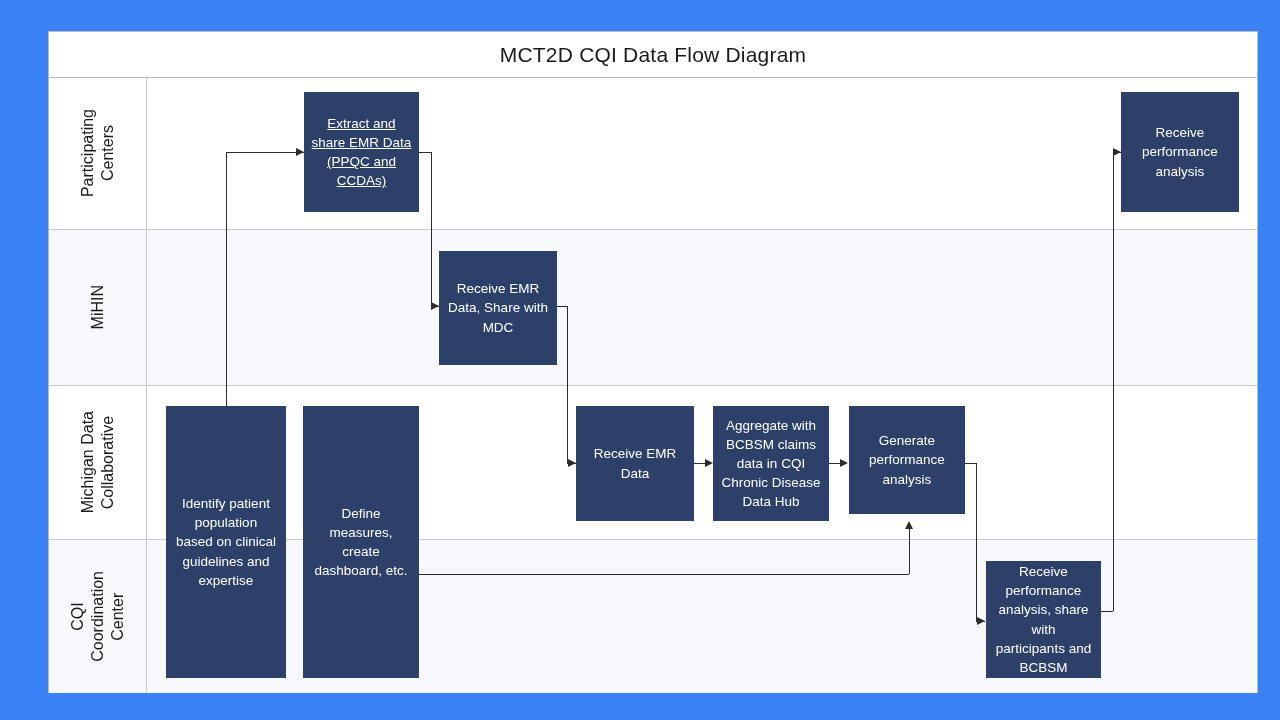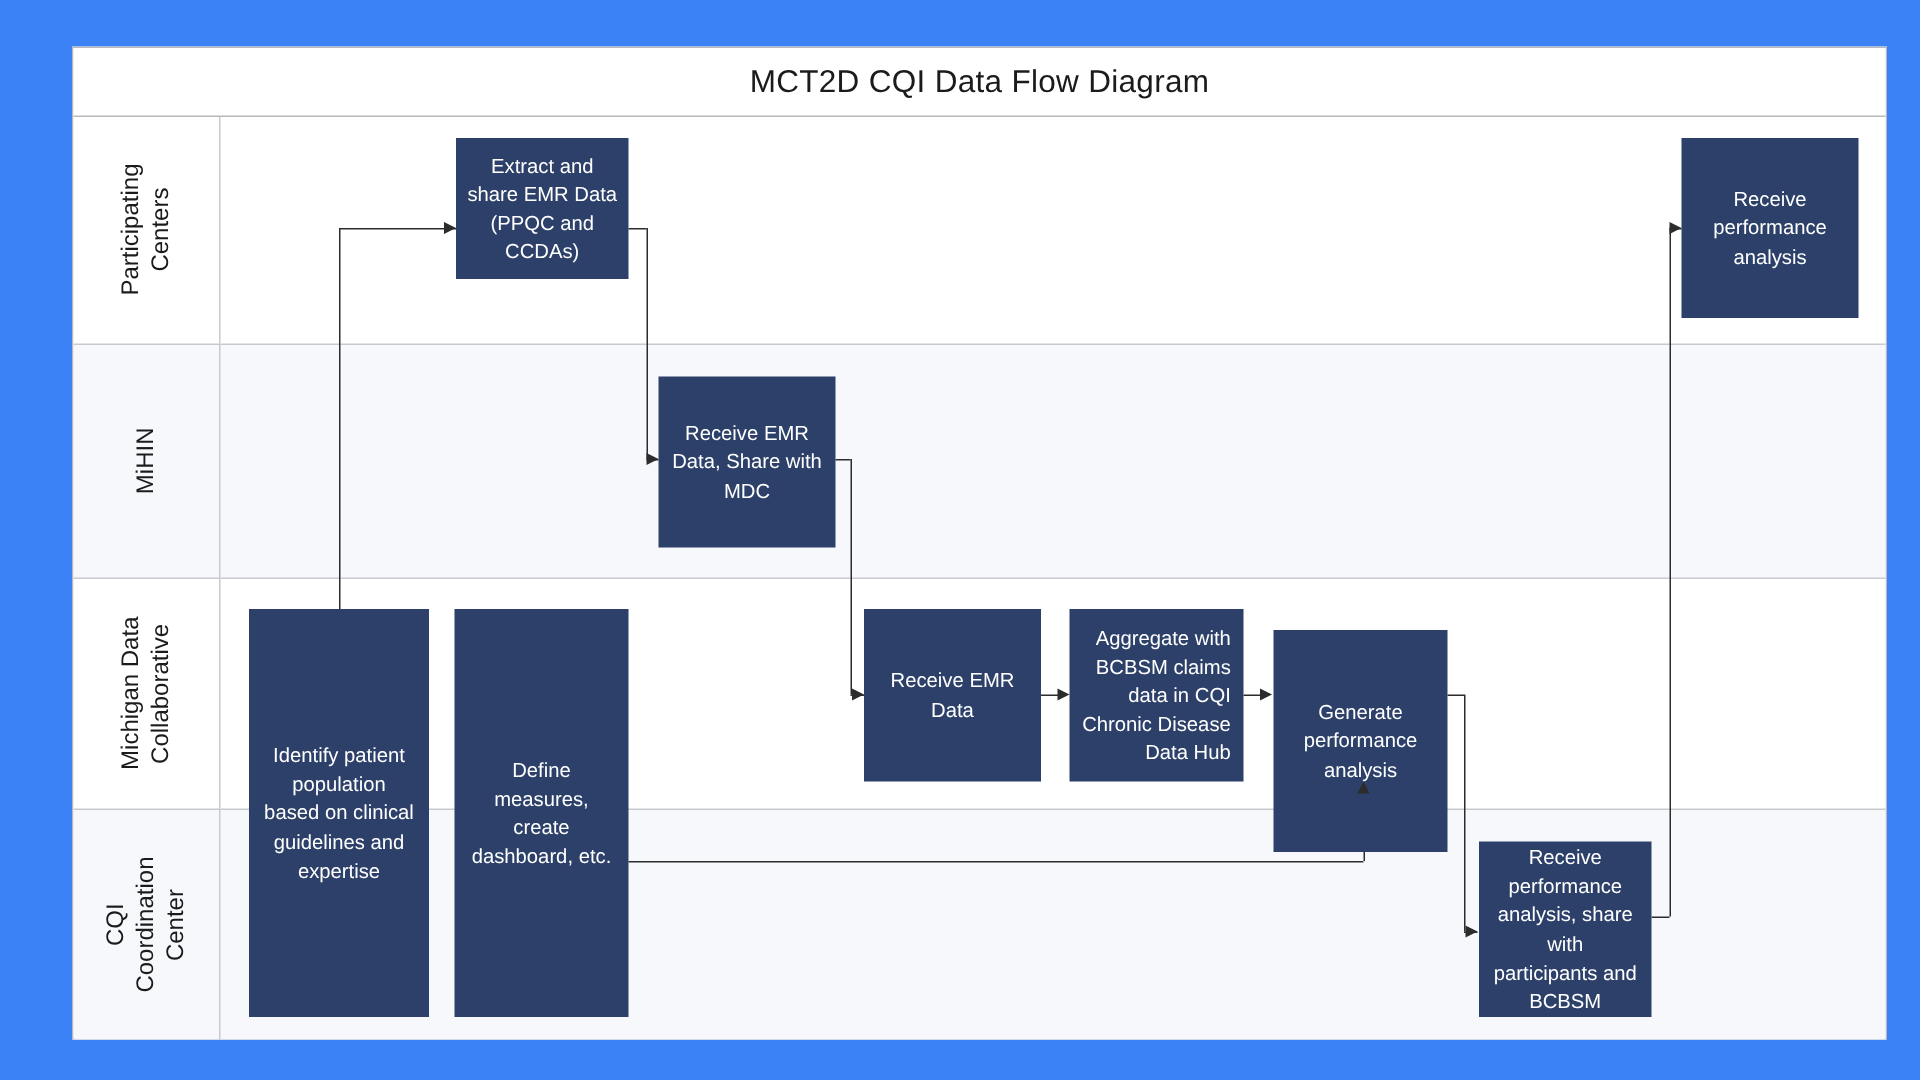--- a/index.html
+++ b/index.html
@@ -195,21 +195,21 @@
     <div class="conn h" style="left:916px; top:431px; width:11px;"></div>
     <div class="conn v" style="left:927px; top:431px; height:158px;"></div>
     <div class="conn h" style="left:927px; top:589px; width:9px;"></div>
     <div class="arrow right" style="left:928px; top:584.5px;"></div>
 
     <div class="conn h" style="left:1052px; top:579px; width:12px;"></div>
     <div class="conn v" style="left:1064px; top:120px; height:459px;"></div>
     <div class="conn h" style="left:1064px; top:120px; width:8px;"></div>
     <div class="arrow right" style="left:1064px; top:115.5px;"></div>
 
-    <div class="node" style="left:255px; top:60px; width:115px; height:94px;">
+    <div class="node" style="left:255px; top:60px; width:115px; height:120px;text-decoration:underline;">
       <span>Extract and
 share EMR Data
 (PPQC and
 CCDAs)</span>
     </div>
 
     <div class="node" style="left:1072px; top:60px; width:118px; height:120px;">
       <span>Receive
 performance
 analysis</span>
@@ -234,29 +234,29 @@
 based on  clinical
 guidelines and
 expertise</span>
     </div>
 
     <div class="node" style="left:527px; top:374px; width:118px; height:115px;">
       <span>Receive EMR
 Data</span>
     </div>
 
-    <div class="node" style="left:664px; top:374px; width:116px; height:115px;text-align:right;">
+    <div class="node" style="left:664px; top:374px; width:116px; height:115px;">
       <span>Aggregate with
 BCBSM claims
 data in CQI
 Chronic Disease
 Data Hub</span>
     </div>
 
-    <div class="node" style="left:800px; top:388px; width:116px; height:148px;text-align:center;">
+    <div class="node" style="left:800px; top:374px; width:116px; height:108px;text-align:center;">
       <span>Generate
 performance
 analysis</span>
     </div>
 
     <div class="node" style="left:937px; top:529px; width:115px; height:117px;">
       <span>Receive
 performance
 analysis, share
 with

